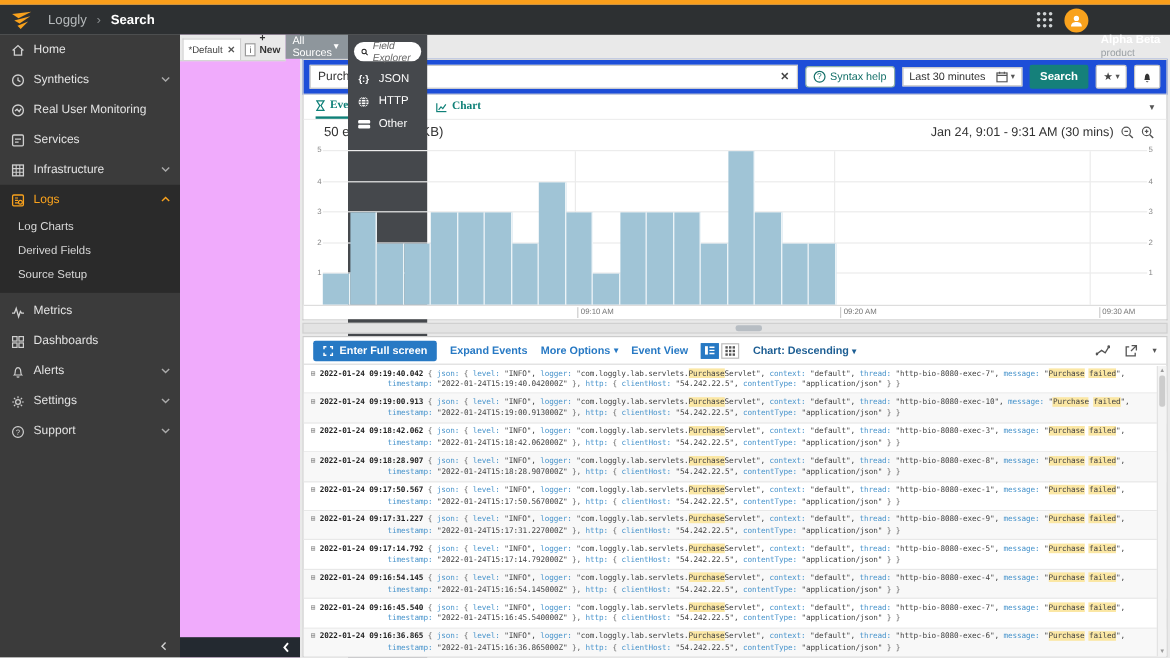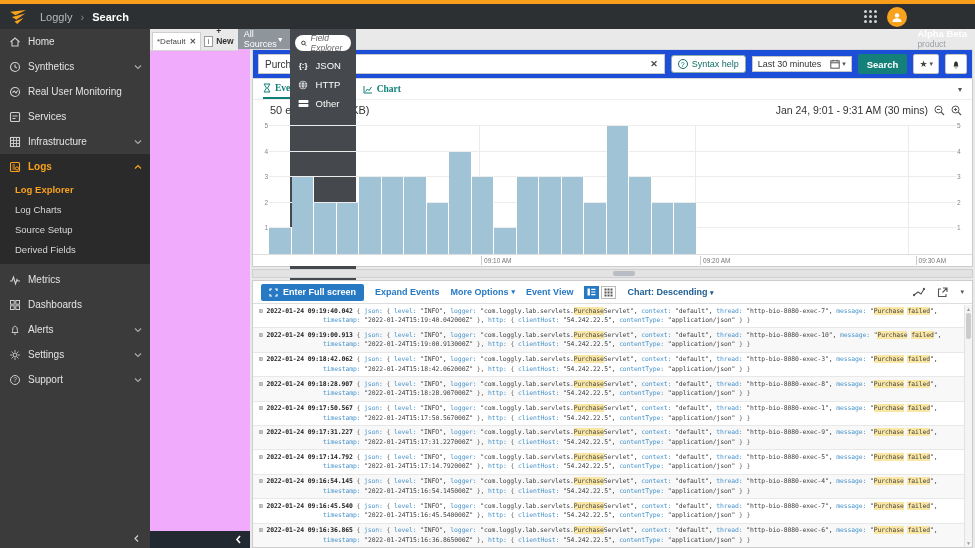--- a/index.html
+++ b/index.html
@@ -23,21 +23,21 @@
   .acct .sub { font-size:8.5px; color:#9aa0a4; }
 
   .mainrow { flex:1; display:flex; min-height:0; }
 
   
   .sidebar { width:150px; background:#3b3b3b; color:#e3e3e3; display:flex; flex-direction:column; font-size:10px; position:relative; }
   .nav-item { height:25px; display:flex; align-items:center; padding:0 8px; cursor:pointer; }
   .nav-item .ic { width:13px; height:13px; margin-right:7px; display:flex; align-items:center; justify-content:center; flex:none; }
   .nav-item .chev { margin-left:auto; }
   .logs-block { background:#2a2a2a; }
-  .logs-block .nav-item.logshead { color:#f9a21d;font-weight:bold; }
+  .logs-block .nav-item.logshead { color:#f9a21d; }
   .sub-item { height:20px; display:flex; align-items:center; padding-left:15px; font-size:9.5px; color:#d8d8d8; cursor:pointer; }
   .sub-item.active { color:#f9a21d; font-weight:bold; }
   .sidebar-foot { position:absolute; bottom:0; left:0; right:0; height:20px; display:flex; align-items:center; justify-content:flex-end; padding-right:10px; color:#cfcfcf; }
 
   
   .panel2 { width:100px; display:flex; flex-direction:row; background:#f0abfc; position:relative; }
   .tabbar { height:22px; background:#e9e9e9; display:flex; align-items:flex-end; padding:0 2px; gap:3px; border-bottom:1px solid #d5d5d5; }
   .tab { background:#fff; border:1px solid #cfcfcf; border-bottom:none; height:18px; display:flex; align-items:center; font-size:8px; color:#444; padding:0 4px; gap:4px; }
   .tab .x { font-size:8px; color:#555; font-weight:bold; cursor:pointer; }
   .info-box { width:11px; height:11px; border:1px solid #9a9a9a; background:#fff; font-size:7.5px; color:#555; display:flex; align-items:center; justify-content:center; margin-bottom:3px; }
@@ -216,31 +216,28 @@
                 <rect x="1.5" y="1.5" width="9" height="9" rx="1" fill="none" stroke="#f9a21d" stroke-width="1.1"></rect>
                 <path d="M3.5 4 H6 M3.5 6 H6 M3.5 8 H6" stroke="#f9a21d" stroke-width="1"></path>
                 <circle cx="8" cy="7.5" r="1.6" fill="none" stroke="#f9a21d" stroke-width="1"></circle>
               </svg>
             </span>
           <span>Logs</span>
           <span class="chev"><svg width="8" height="6" viewBox="0 0 8 6">
                 <path d="M1 4.5 L4 1.5 L7 4.5" fill="none" stroke="#f9a21d" stroke-width="1.2"></path>
               </svg></span>
         </div>
-        <div class="sub-item active">
-            <span>Log Explorer</span>
-          </div>
         <div class="sub-item">
             <span>Log Charts</span>
           </div>
         <div class="sub-item">
+            <span>Derived Fields</span>
+          </div>
+        <div class="sub-item">
             <span>Source Setup</span>
-          </div>
-        <div class="sub-item">
-            <span>Derived Fields</span>
           </div>
         <div style="height:5px"></div>
       </div>
 
       <div class="nav-item" style="margin-top:3px">
         <span class="ic">
             <svg class="ic12" width="12" height="12" viewBox="0 0 12 12">
               <path d="M1 7 L3 7 L4.5 3 L6.5 10 L8 5.5 L9 7 L11 7" fill="none" stroke="#d0d0d0" stroke-width="1.1"></path>
             </svg>
           </span>

